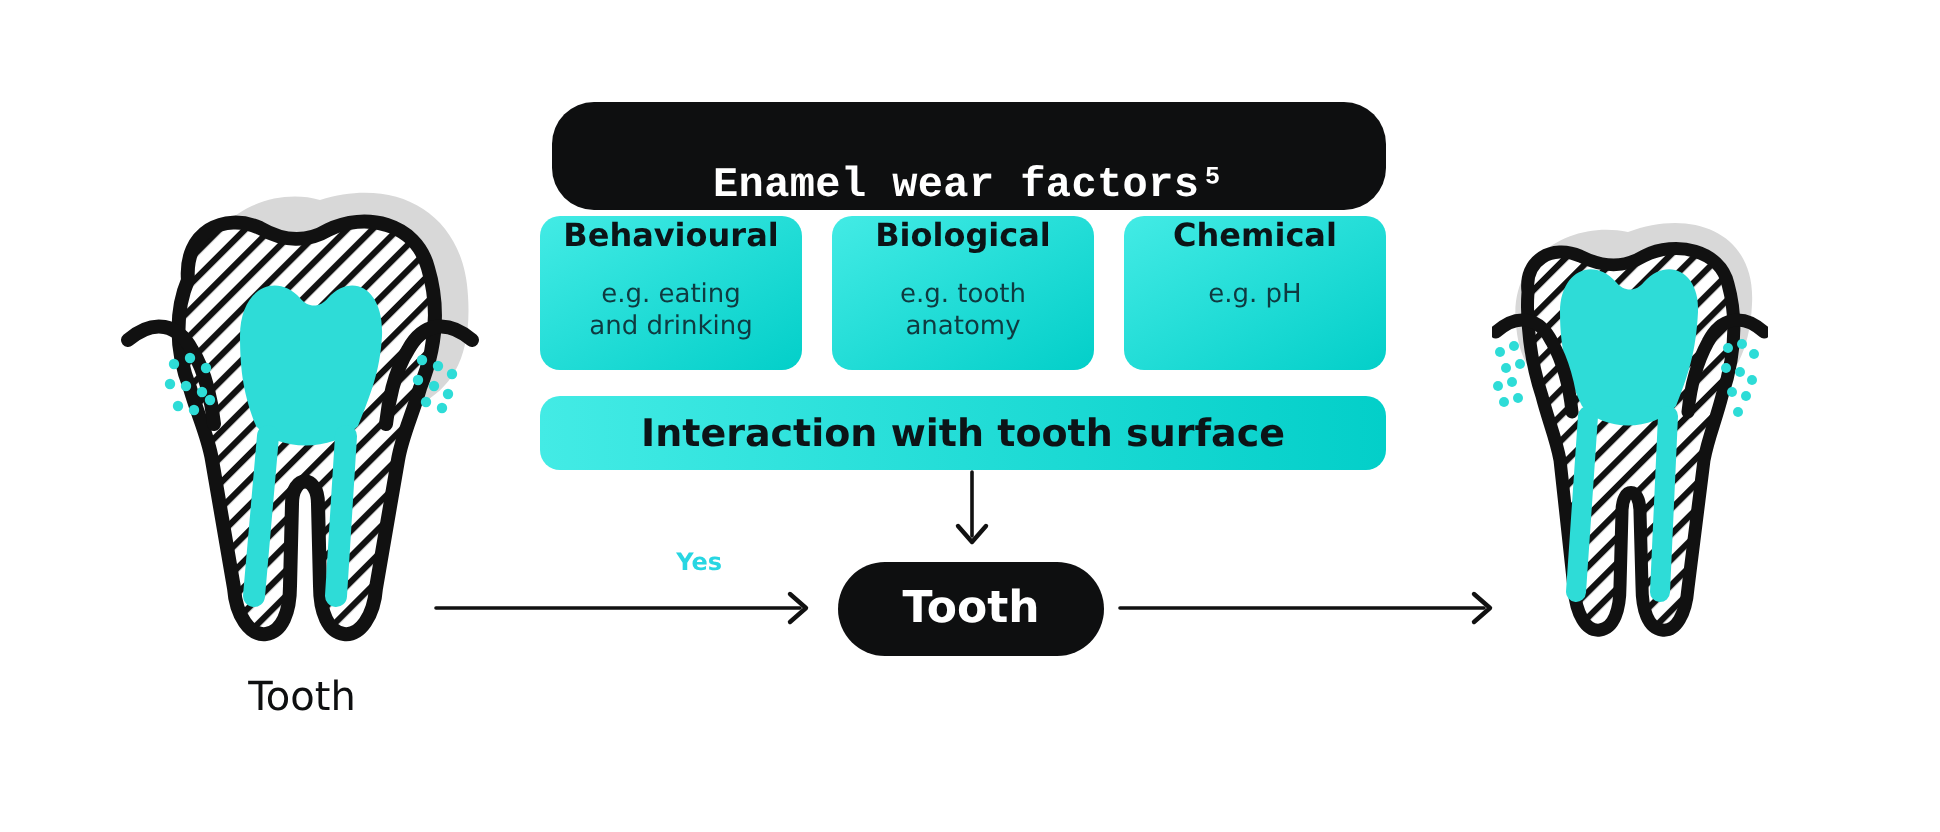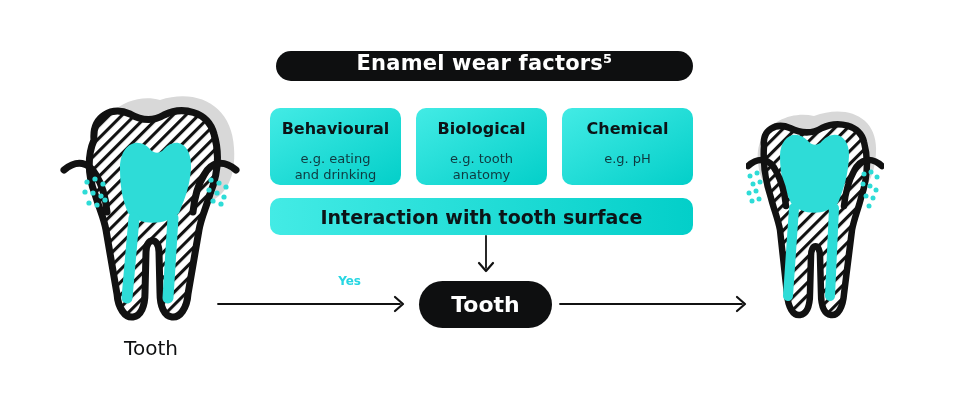--- a/index.html
+++ b/index.html
@@ -7,34 +7,34 @@
     position:relative;
     width:970px;height:416px;
     background:#ffffff;
     font-family:"DejaVu Sans","Liberation Sans",sans-serif;
     overflow:hidden;
   }
   .abs{position:absolute;}
 
   
   .title-box{
-    left:276px;top:51px;width:417px;height:30px;
+    left:276px;top:51px;width:417px;height:54px;
     background:var(--ink);
     border-radius:21px;
-    display:flex;align-items:flex-start;justify-content:center;
-    color:#ffffff;font-weight:bold;font-size:21px;letter-spacing:.2px;
+    display:flex;align-items:flex-end;justify-content:center;
+    color:#ffffff;font-weight:bold;font-size:21px;letter-spacing:.2px;font-family:Liberation Mono, monospace;
   }
   .factors-row{
     left:270px;top:108px;width:423px;height:77px;
     display:flex;justify-content:space-between;
   }
   .factor-box{
     width:131px;height:77px;border-radius:10px;
     background:linear-gradient(150deg,var(--cyan-bright) 0%,var(--cyan-deep) 100%);
-    text-align:center;box-sizing:border-box;padding-top:11px;
+    text-align:center;box-sizing:border-box;
   }
   .factor-heading{
     font-weight:bold;font-size:16px;color:var(--text-dark);
   }
   .factor-example{
     margin-top:13px;font-size:13px;line-height:16px;
     color:var(--text-teal);white-space:pre-line;
   }
   .interaction-bar{
     left:270px;top:198px;width:423px;height:37px;border-radius:10px;

